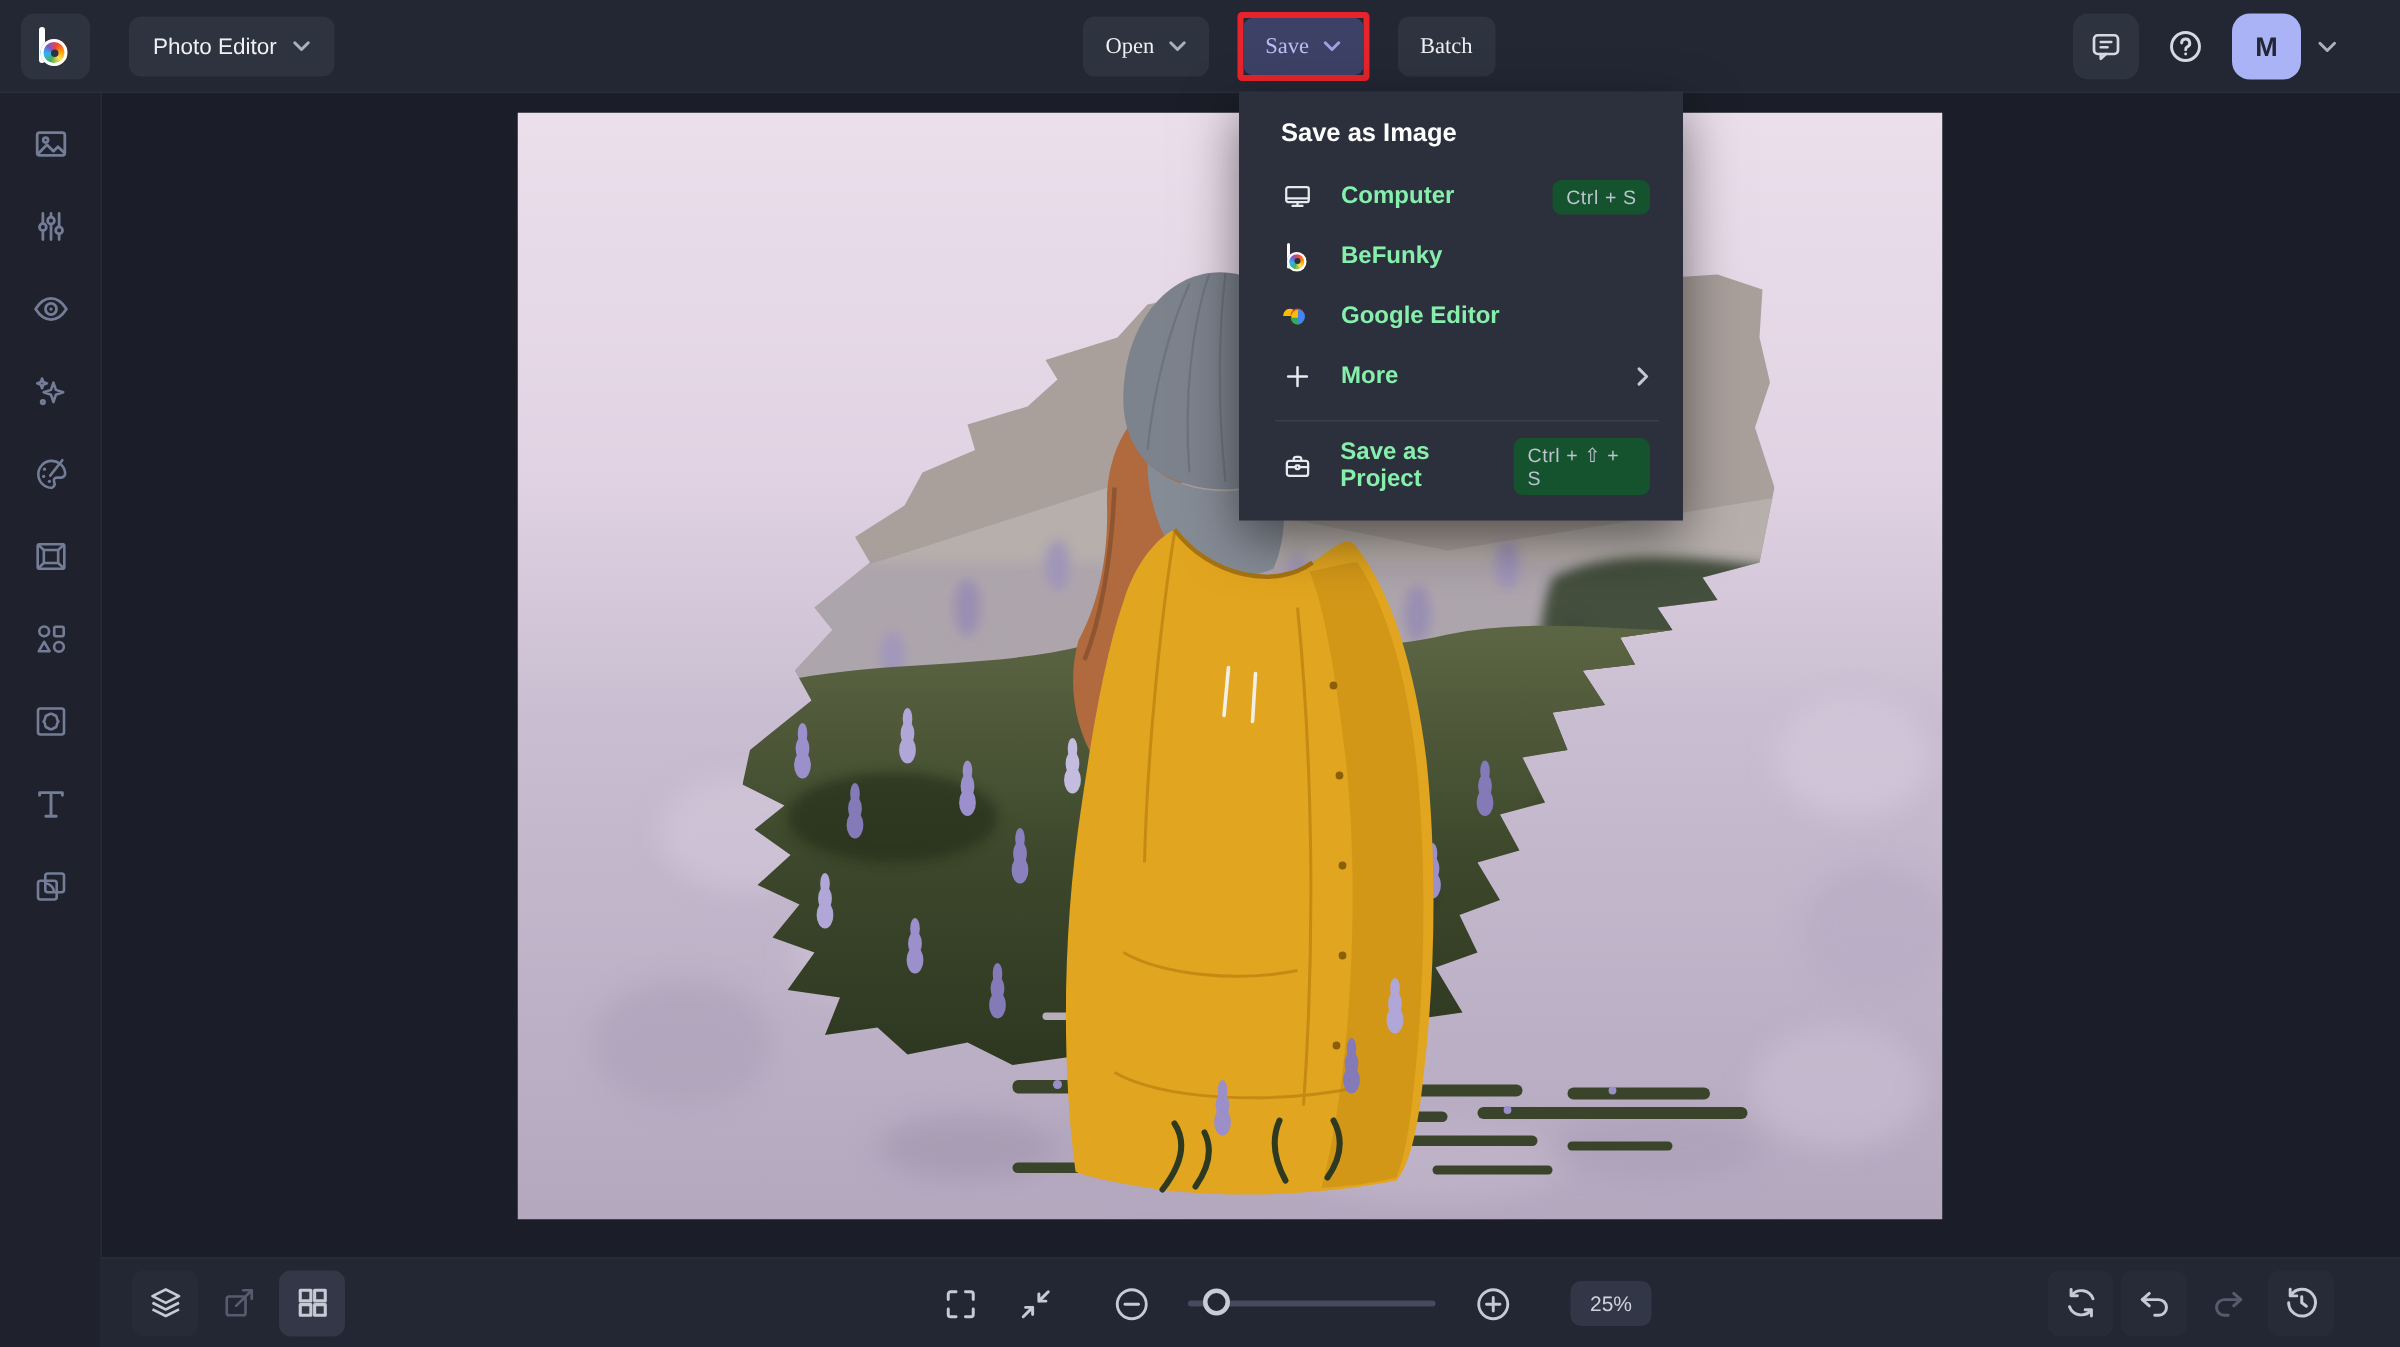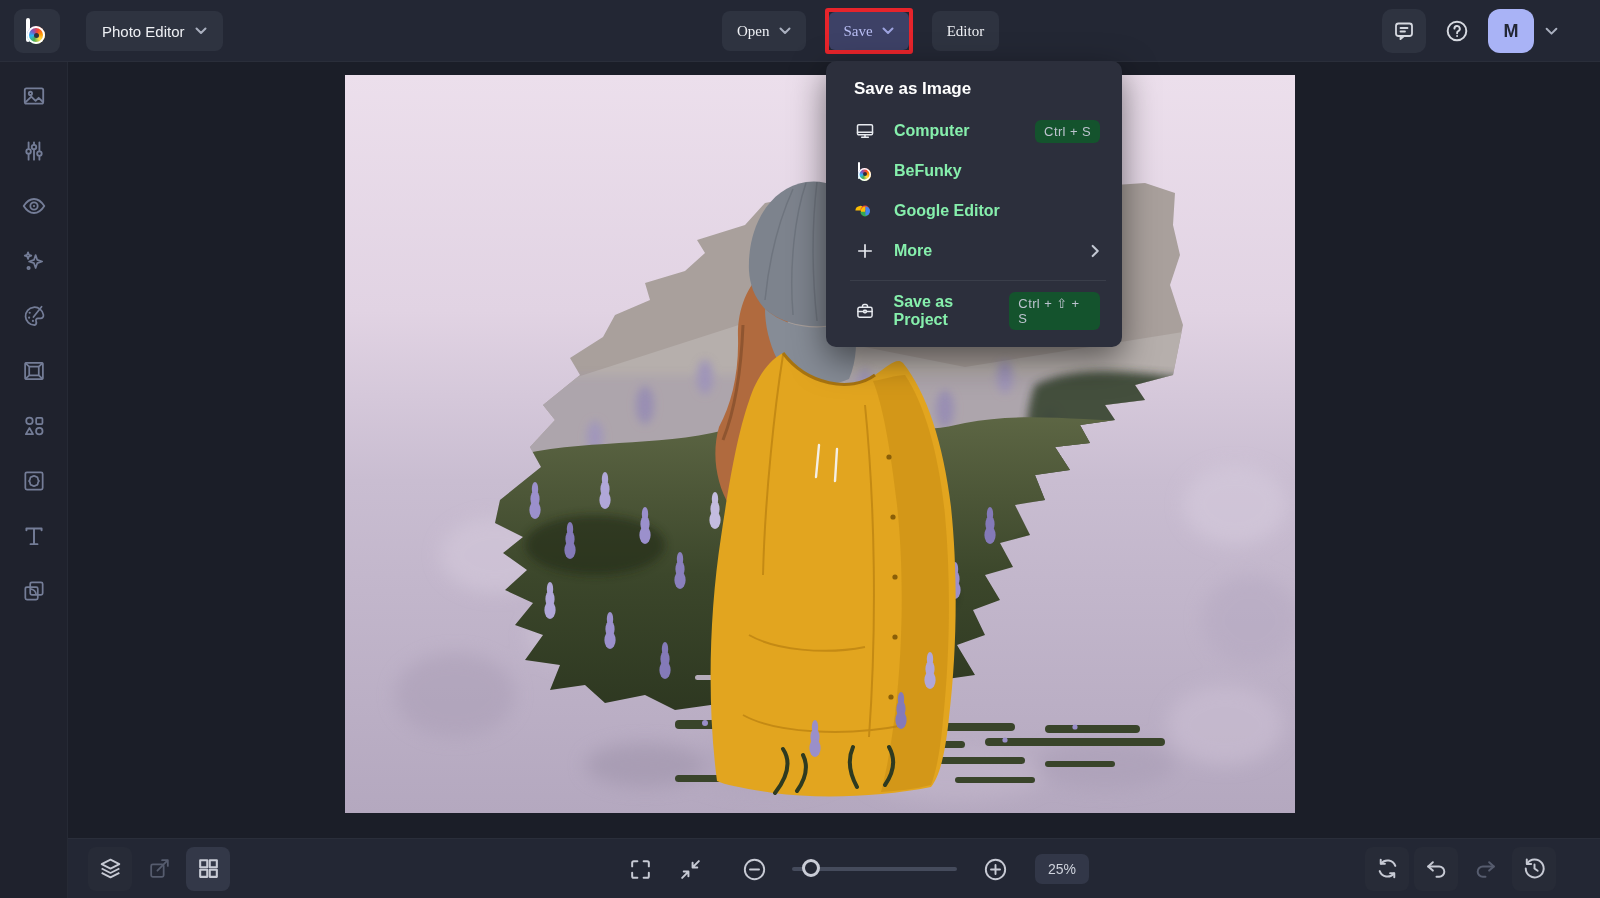--- a/index.html
+++ b/index.html
@@ -61,28 +61,28 @@
   .icon-btn { width:44px; height:44px; border-radius:8px; display:flex; align-items:center;
     justify-content:center; color:#c7cad4; cursor:pointer; background:transparent; border:none; }
   .icon-btn.subtle { background:#272b37; }
   .icon-btn.active { background:#333848; }
   .icon-btn.disabled { color:#565c6e; cursor:default; }
   .bb-center { position:absolute; left:550px; top:0; height:60px; display:flex; align-items:center; gap:6px; }
   .zoom-slider { display:flex; align-items:center; margin:0 10px; }
   .slider-track { position:relative; width:165px; height:4px; border-radius:2px; background:#454b5c; }
   .slider-handle { position:absolute; left:10px; top:-8px; width:18px; height:18px; border-radius:50%;
     border:3px solid #c9ccd6; background:#232734; cursor:grab; }
-  .zoom-badge { margin-left:12px; min-width:54px; height:30px; padding:0 10px; background:#323748;
+  .zoom-badge { margin-left:24px; min-width:54px; height:30px; padding:0 10px; background:#323748;
     border-radius:7px; display:flex; align-items:center; justify-content:center;
     font-size:14px; color:#cfd3dd; cursor:pointer; }
   .bb-right { margin-left:auto; display:flex; align-items:center; gap:5px; margin-right:44px; }
 
   
   .save-menu { position:absolute; left:826px; top:61px; width:296px; z-index:40;
-    background:#2c2f3c; border-radius:10px; padding:16px 0 14px;
+    background:#2c2f3c; border-radius:0; padding:16px 0 14px;
     box-shadow:0 12px 34px rgba(0,0,0,.5); }
   .menu-header { padding:2px 28px 12px; font-size:17px; font-weight:bold; color:#ffffff; }
   .menu-item { height:40px; display:flex; align-items:center; padding:0 22px 0 28px; cursor:pointer; }
   .menu-item .mi-icon { width:22px; display:flex; justify-content:center; color:#e7eaef; }
   .menu-item .mi-label { margin-left:18px; font-size:16px; font-weight:bold; color:#86efac; }
   .shortcut { margin-left:auto; background:#14532d; color:#bdc3cf; border-radius:6px;
     padding:4px 9px; font-size:13px; letter-spacing:.4px; }
   .mi-chevr { margin-left:auto; color:#c3c8d3; display:flex; }
   .menu-divider { height:1px; background:#3a3e4a; margin:9px 16px 8px 24px; }
   .menu-item.project { height:44px; }
@@ -130,21 +130,21 @@
         <span>Save</span>
         <span class="chev">
           <svg width="12" height="8" viewBox="0 0 12 8">
               <polyline points="1.5,1.5 6,6 10.5,1.5" fill="none" stroke="currentColor" stroke-width="2" stroke-linecap="round" stroke-linejoin="round"></polyline>
             </svg>
         </span>
       </button>
     </div>
 
     <button class="bar-btn">
-      <span>Editor</span>
+      <span>Batch</span>
     </button>
   </div>
 
   <div class="topbar-right">
     <div class="sq-btn">
       <span>
         <svg width="24" height="24" viewBox="0 0 24 24" fill="none" stroke="currentColor" stroke-width="1.8" stroke-linecap="round" stroke-linejoin="round">
           <rect x="4" y="4.5" width="16" height="12.5" rx="2.5"></rect>
           <path d="M8.5 9h7M8.5 12.5h4.5"></path>
           <path d="M8.5 17v3.2L12 17"></path>

